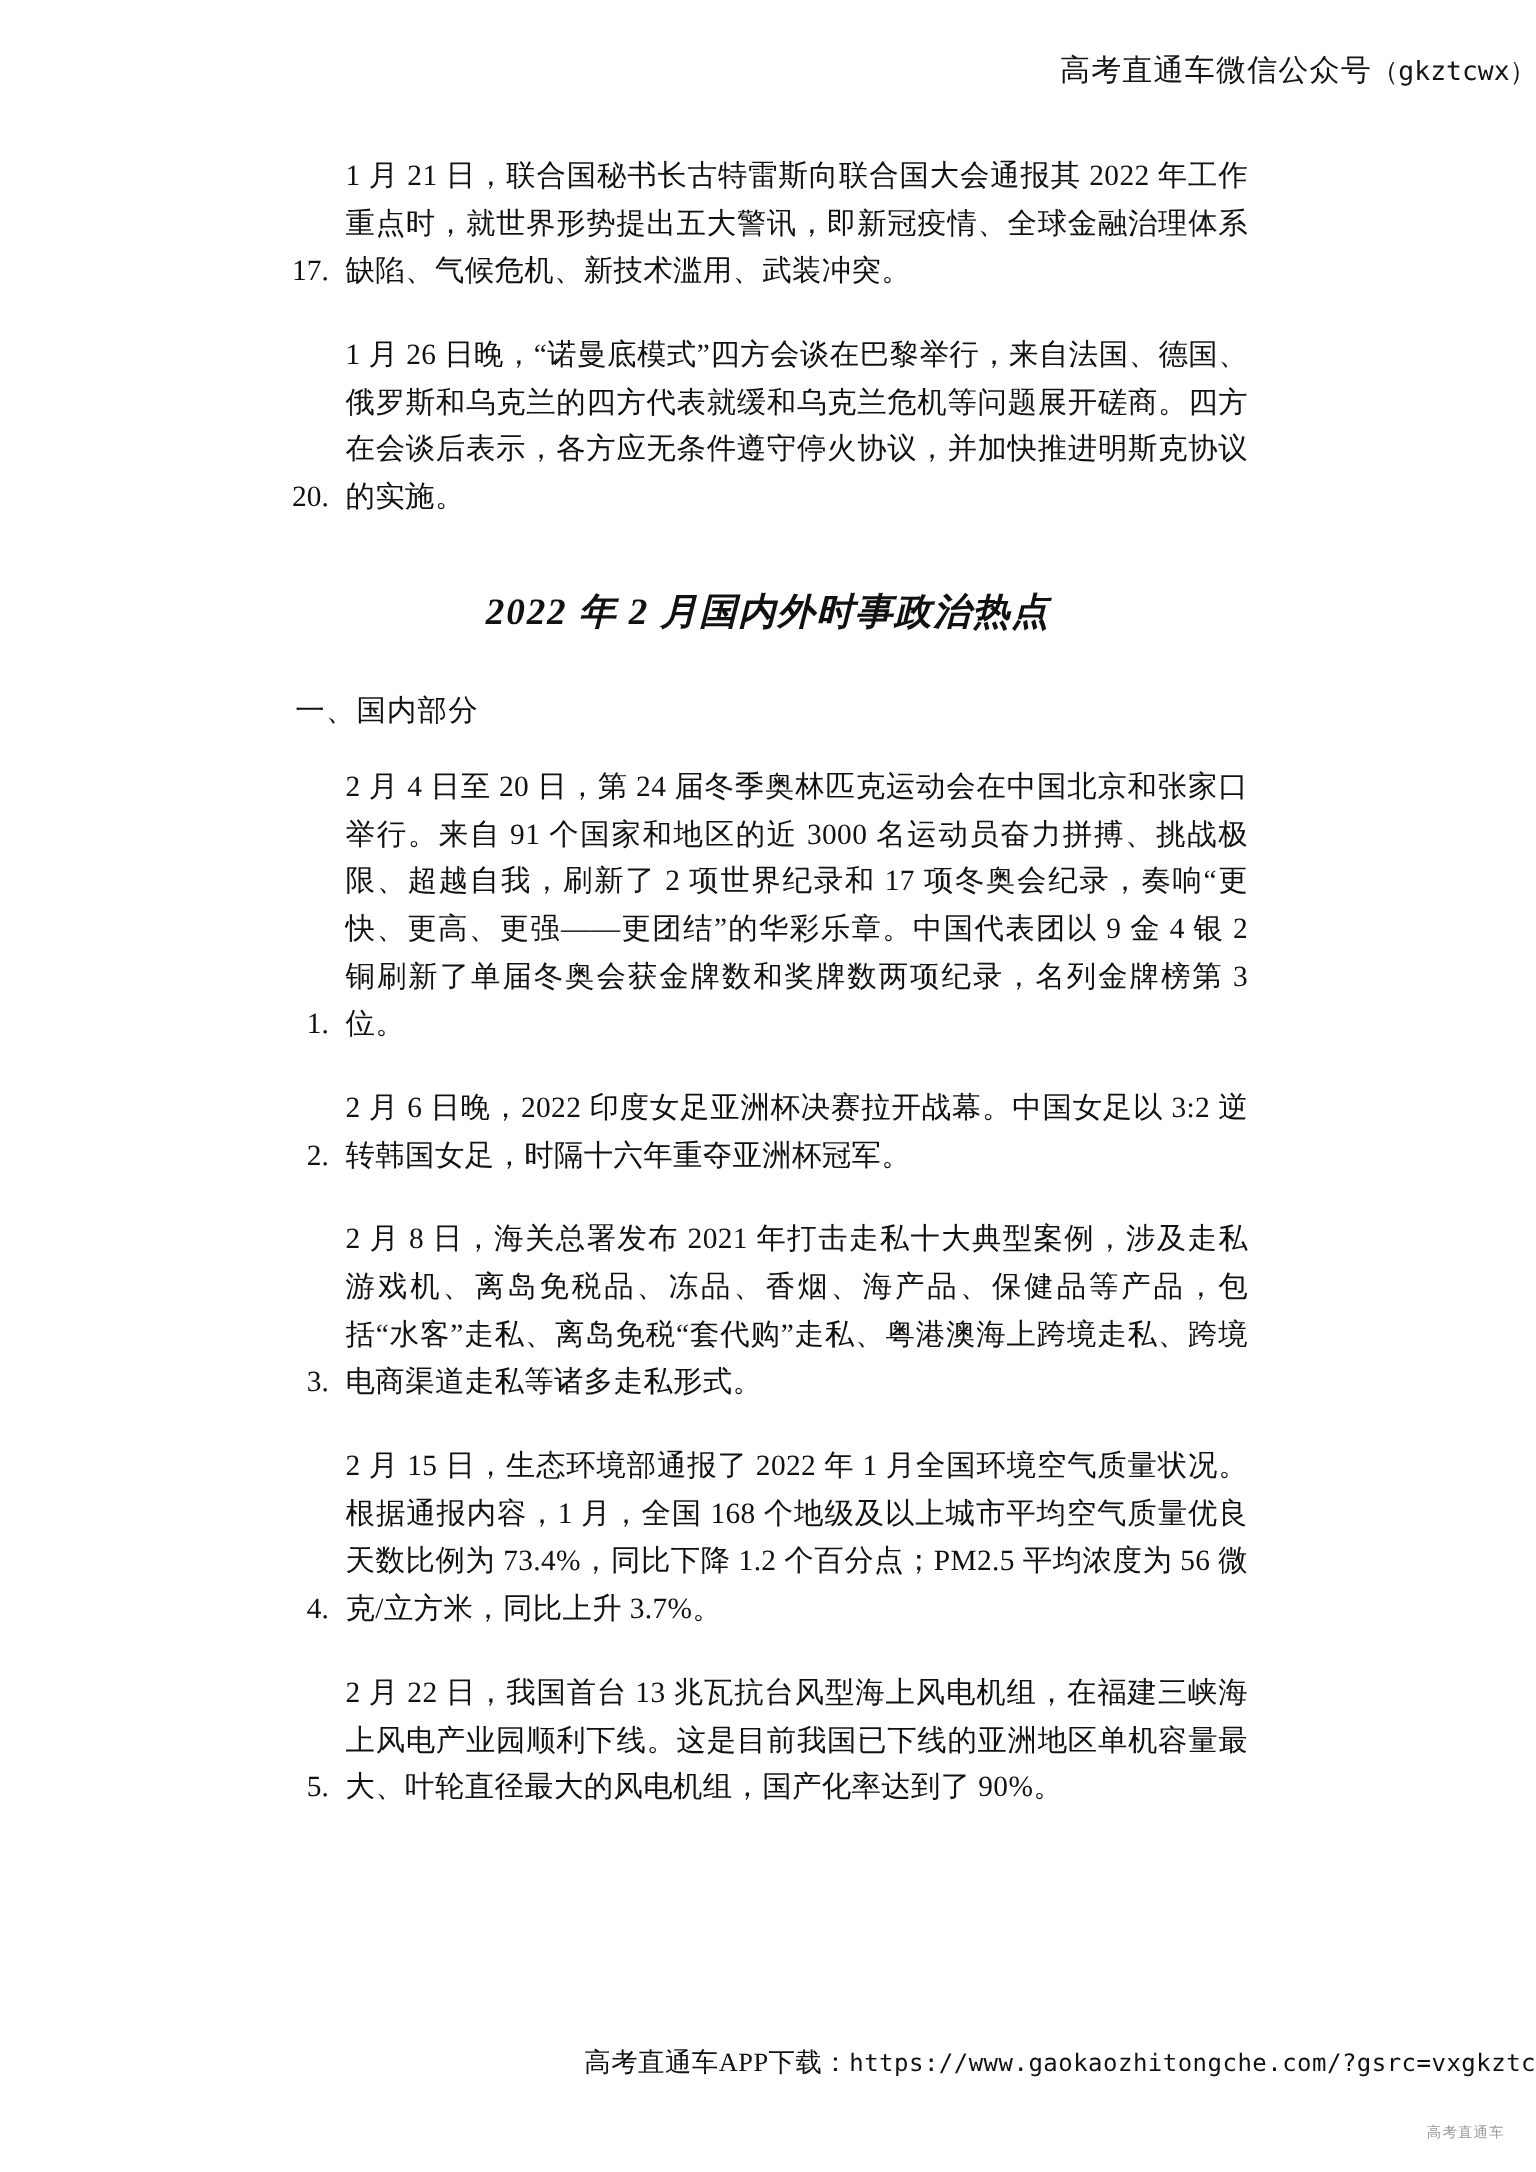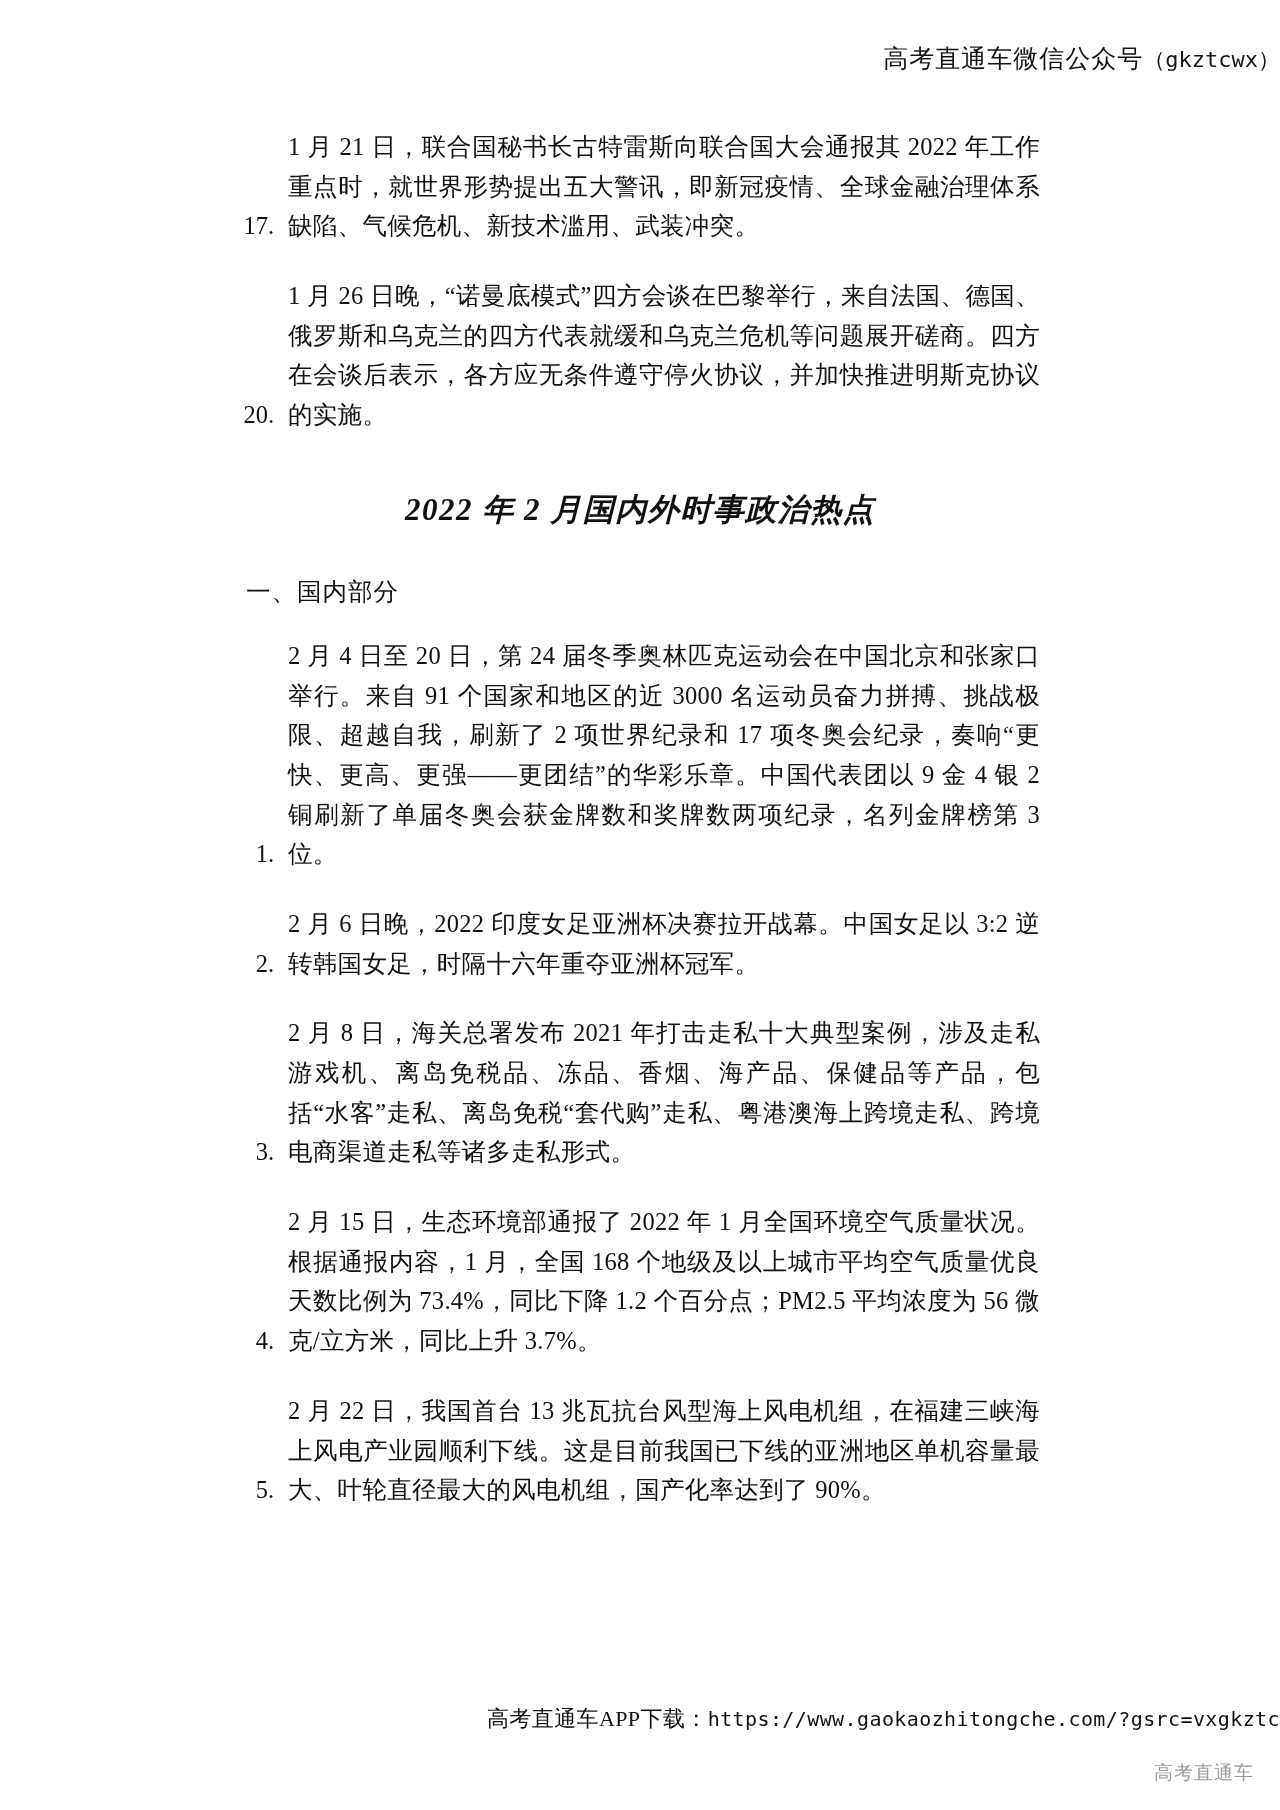--- a/index.html
+++ b/index.html
@@ -86,21 +86,21 @@
     letter-spacing: 0.4px;
   }
   .footer .url {
     font-family: "DejaVu Sans Mono", "Liberation Mono", monospace;
     font-size: 20px;
   }
   .watermark {
     position: absolute;
     right: 26px;
     bottom: 24px;
-    font-size: 19px;
+    font-size: 12px;
     color: #9a9a9a;
     letter-spacing: 1px;
   }
 </style>
 </head>
 <body>
 
 <div class="page">
 
   <div class="page-header">

